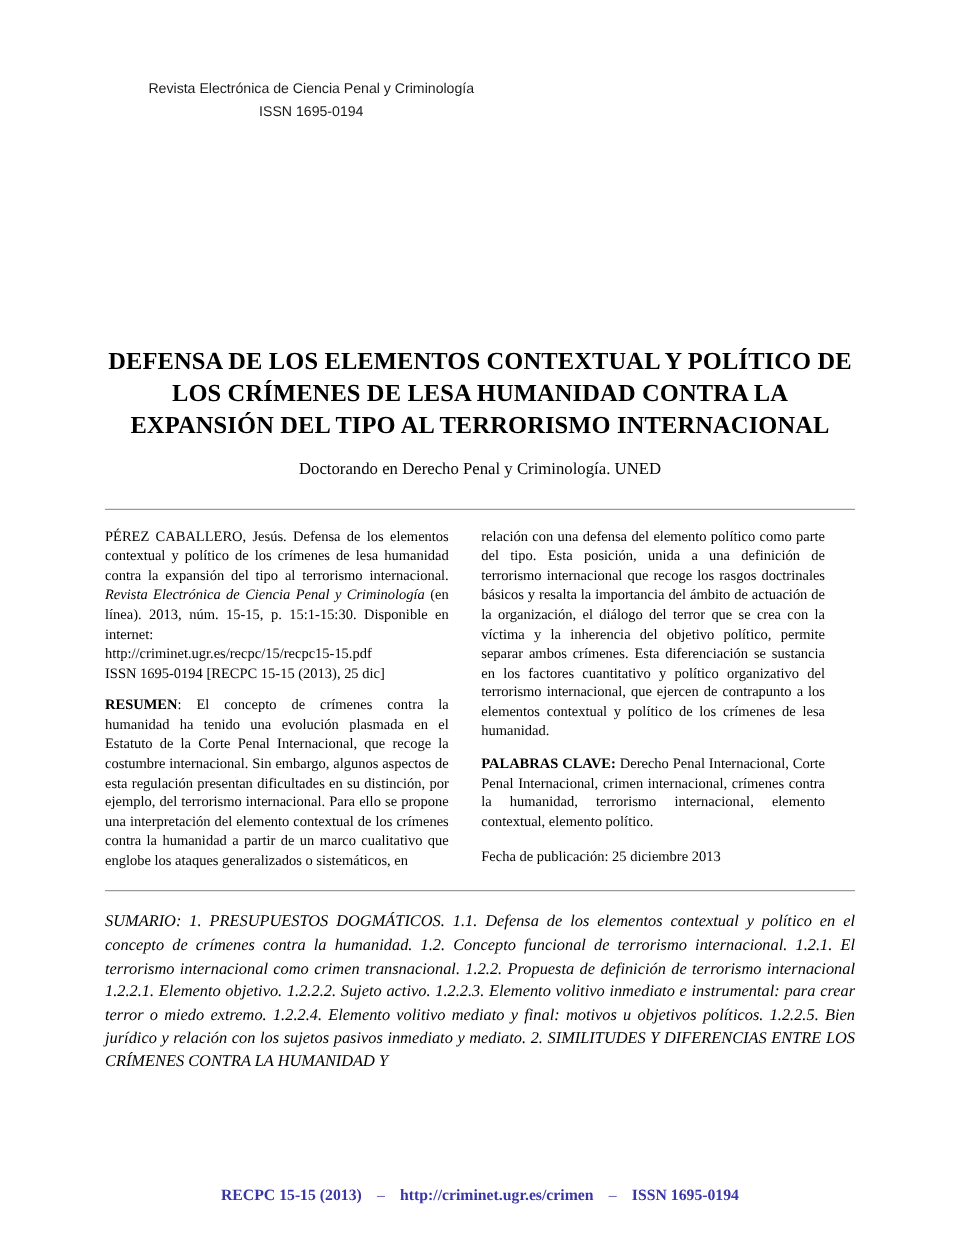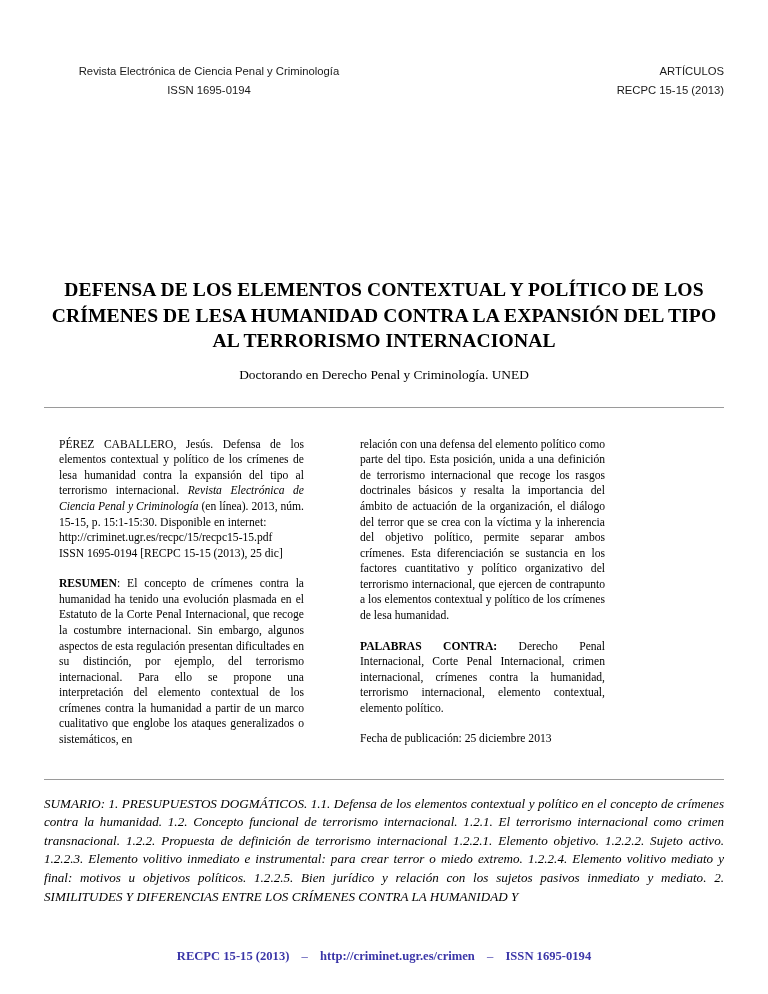--- a/index.html
+++ b/index.html
@@ -14,21 +14,21 @@
     color: #000000;
     overflow: hidden;
     position: relative;
   }
 
   .page {
     position: relative;
     width: 768px;
     height: 994px;
     box-sizing: border-box;
-    padding: 0 44px;
+    padding: 0 84px;
   }
 
   
   .runhead {
     display: flex;
     justify-content: space-between;
     align-items: flex-start;
     padding-top: 62px;
     font-family: "Liberation Sans", sans-serif;
     font-size: 11.3px;
@@ -90,21 +90,21 @@
     margin-top: 14px;
     font-size: 11.6px;
     line-height: 1.345;
   }
   .col {
     width: 275px;
     text-align: justify;
     text-justify: inter-word;
   }
   .col p {
-    margin: 15px;
+    margin: 0;
   }
   .col p + p {
     margin-top: 10px;
   }
   .cite-ref { hyphens: none; }
   .ital { font-style: italic; }
   .bold { font-weight: bold; }
   .nowrap-url { white-space: nowrap; }
   .pubdate {
     margin-top: 13px !important;
@@ -148,45 +148,41 @@
 </head>
 <body>
 
 <div class="page">
 
   <div class="runhead">
     <div class="runhead-left">
       <span class="l1">Revista Electrónica de Ciencia Penal y Criminología</span>
       <span class="l2">ISSN 1695-0194</span>
     </div>
-    <div class="runhead-right">
-      <span class="l1">ARTÍCULOS</span>
-      <span class="l2">RECPC 15-15 (2013)</span>
-    </div>
   </div>
 
   <div class="title-block">
     <h1 class="doc-title">DEFENSA DE LOS ELEMENTOS CONTEXTUAL Y POLÍTICO DE LOS CRÍMENES DE LESA HUMANIDAD CONTRA LA EXPANSIÓN DEL TIPO AL TERRORISMO INTERNACIONAL</h1>
     <div class="affiliation">Doctorando en Derecho Penal y Criminología. UNED</div>
   </div>
 
   <hr class="rule rule-abstract-top">
 
   <div class="abstract">
 
     <div class="col">
       <p class="cite-ref"><span>PÉREZ CABALLERO, Jesús. Defensa de los elementos contextual y político de los  crímenes de lesa  humanidad contra la expansión del tipo al terrorismo internacional. </span><span class="ital">Revista Electrónica de Ciencia Penal y Criminología</span><span> (en línea). 2013, núm. 15-15, p. 15:1-15:30. Disponible en internet:</span><br><span class="nowrap-url">http://criminet.ugr.es/recpc/15/recpc15-15.pdf</span><br><span>ISSN 1695-0194   [RECPC 15-15 (2013), 25 dic]</span></p>
 
       <p><span class="bold">RESUMEN</span><span>: El concepto de crímenes contra la humanidad ha tenido una evolución plasmada en el Estatuto de la Corte Penal Internacional, que recoge la costumbre internacional. Sin embargo, algunos aspectos de esta regulación presentan dificultades en su distinción, por ejemplo, del terrorismo internacional. Para ello se propone una interpretación del elemento contextual de los crímenes contra la humanidad a partir de un marco cualitativo que englobe los ataques generalizados o sistemáticos, en</span></p>
     </div>
 
     <div class="col">
       <p>relación con una defensa del elemento político como parte del tipo. Esta posición, unida a una definición de terrorismo internacional que recoge los rasgos doctrinales básicos y resalta la importancia del ámbito de actuación de la organización, el diálogo del terror que se crea con la víctima y la inherencia del objetivo político, permite separar ambos crímenes. Esta diferenciación se sustancia en los factores cuantitativo y político organizativo del terrorismo internacional, que ejercen de contrapunto a los elementos contextual y político de los crímenes de lesa humanidad.</p>
 
-      <p><span class="bold">PALABRAS CONTRA:</span><span> Derecho Penal Internacional, Corte Penal Internacional, crimen internacional, crímenes contra la humanidad, terrorismo internacional, elemento contextual, elemento político.</span></p>
+      <p><span class="bold">PALABRAS CLAVE:</span><span> Derecho Penal Internacional, Corte Penal Internacional, crimen internacional, crímenes contra la humanidad, terrorismo internacional, elemento contextual, elemento político.</span></p>
 
       <p class="pubdate">Fecha de publicación: 25 diciembre 2013</p>
     </div>
 
   </div>
 
   <hr class="rule rule-abstract-bottom">
 
   <div class="sumario">
     <p>SUMARIO: 1. PRESUPUESTOS DOGMÁTICOS. 1.1. Defensa de los elementos contextual y político en el concepto de crímenes contra la humanidad. 1.2. Concepto funcional de terrorismo internacional. 1.2.1. El terrorismo internacional como crimen transnacional. 1.2.2. Propuesta de definición de terrorismo internacional 1.2.2.1. Elemento objetivo. 1.2.2.2. Sujeto activo. 1.2.2.3. Elemento volitivo inmediato e instrumental: para crear terror o miedo extremo. 1.2.2.4. Elemento volitivo mediato y final: motivos u objetivos políticos. 1.2.2.5. Bien jurídico y relación con los sujetos pasivos inmediato y mediato. 2. SIMILITUDES Y DIFERENCIAS ENTRE LOS CRÍMENES CONTRA LA HUMANIDAD Y</p>

